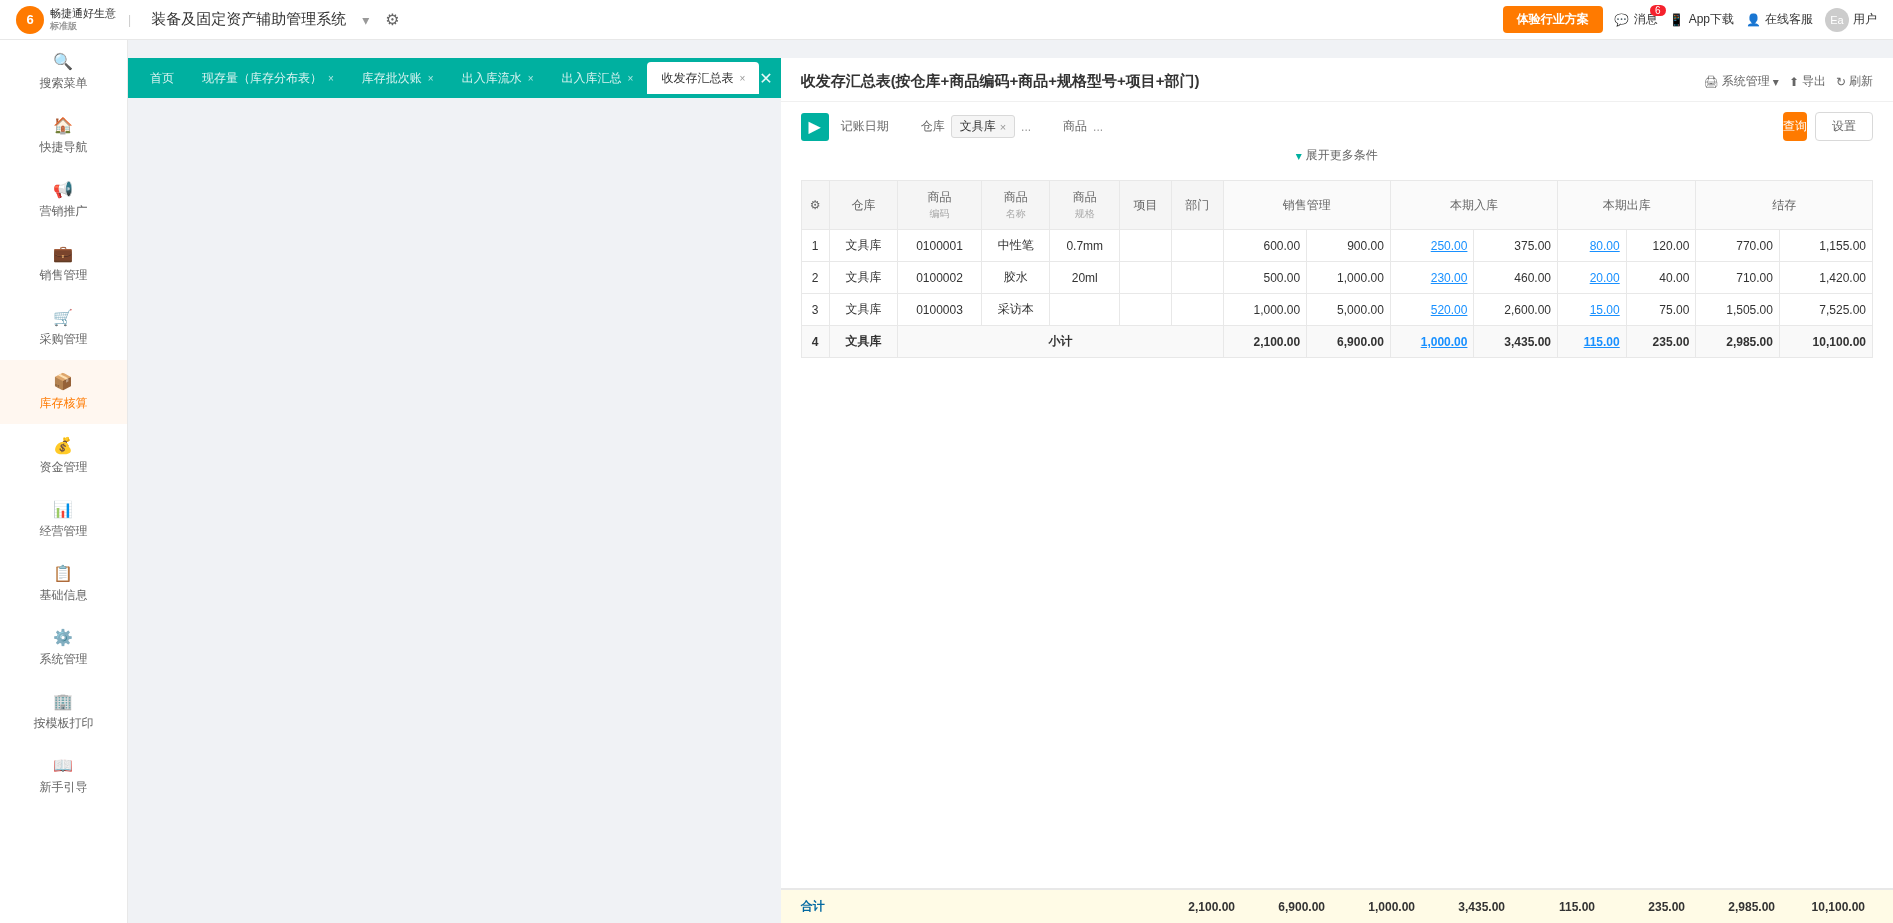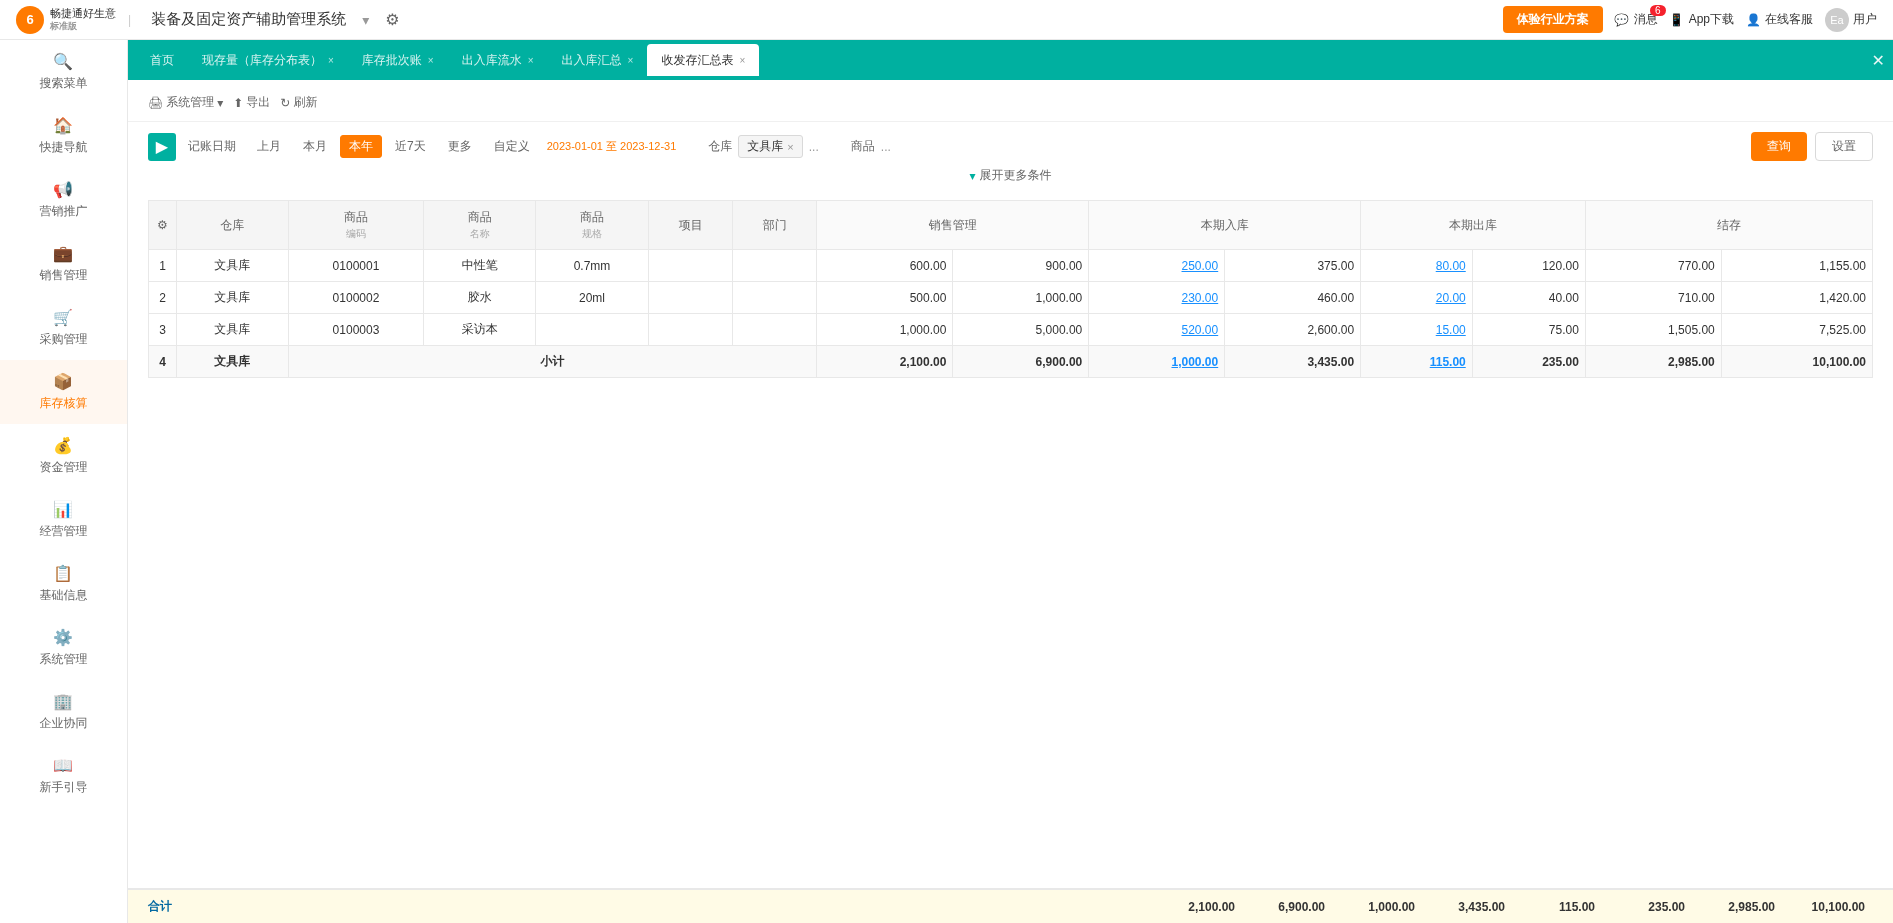--- a/index.html
+++ b/index.html
@@ -31,21 +31,21 @@
     
     .main-layout { display: flex; flex: 1; overflow: hidden; }
 
     
     .sidebar { width: 128px; background: #fff; border-right: 1px solid #e8e8e8; display: flex; flex-direction: column; flex-shrink: 0; }
     .sidebar-item { display: flex; flex-direction: column; align-items: center; padding: 12px 0; cursor: pointer; color: #666; font-size: 12px; gap: 4px; }
     .sidebar-item.active { color: #ff7a00; background: #fff7f0; }
     .sidebar-item .icon { font-size: 16px; }
 
     
-    .content-area { flex: 1; display: flex; flex-direction: column; overflow: hidden; }
+    .content-area { flex: 1; display: flex; flex-direction: row; overflow: hidden; margin-top: 18px; }
 
     
     .tab-bar { background: #00b0a0; display: flex; align-items: center; height: 40px; padding: 0 8px; flex-shrink: 0; }
     .tab { display: flex; align-items: center; padding: 0 14px; height: 32px; cursor: pointer; color: rgba(255,255,255,0.85); font-size: 12px; border-radius: 4px 4px 0 0; gap: 6px; }
     .tab.active { background: #fff; color: #333; border-radius: 4px 4px 0 0; }
     .tab .close-x { font-size: 10px; color: rgba(255,255,255,0.7); cursor: pointer; }
     .tab.active .close-x { color: #999; }
     .tab-bar-right { margin-left: auto; color: rgba(255,255,255,0.9); font-size: 16px; cursor: pointer; }
 
     
@@ -64,21 +64,21 @@
     .date-options { display: flex; gap: 4px; align-items: center; }
     .date-option-btn { padding: 2px 8px; border-radius: 3px; cursor: pointer; font-size: 12px; color: #666; border: 1px solid transparent; }
     .date-option-btn.active { background: #ff7a00; color: #fff; border-color: #ff7a00; }
     .date-range { color: #ff7a00; font-size: 11px; margin-left: 4px; }
     .warehouse-filter { display: flex; align-items: center; gap: 6px; margin-left: 20px; }
     .filter-tag { background: #f5f5f5; border: 1px solid #d9d9d9; border-radius: 3px; padding: 2px 8px; font-size: 12px; display: flex; align-items: center; gap: 4px; }
     .filter-tag-close { cursor: pointer; color: #999; font-size: 11px; }
     .filter-more-btn { color: #999; font-size: 12px; cursor: pointer; }
     .goods-filter { display: flex; align-items: center; gap: 6px; margin-left: 20px; }
     .action-btns-right { margin-left: auto; display: flex; gap: 8px; }
-    .btn-query { background: #ff7a00; color: #fff; border: none; border-radius: 4px; padding: 5px 16px; font-size: 12px; cursor: pointer; }
+    .btn-query { background: #ff7a00; color: #fff; border: none; border-radius: 4px; padding: 5px 0; font-size: 12px; cursor: pointer; }
     .btn-setting { background: #fff; color: #666; border: 1px solid #d9d9d9; border-radius: 4px; padding: 5px 16px; font-size: 12px; cursor: pointer; }
     .expand-row { display: flex; align-items: center; justify-content: center; gap: 4px; cursor: pointer; color: #666; font-size: 12px; padding: 6px 0; }
     .arrow-icon { color: #00b0a0; font-size: 12px; }
     .filter-toggle-btn { width: 28px; height: 28px; background: #00b0a0; color: #fff; border: none; border-radius: 3px; cursor: pointer; font-size: 16px; display: flex; align-items: center; justify-content: center; flex-shrink: 0; }
 
     
     .table-container { flex: 1; overflow-y: auto; padding: 0 20px; }
     table { width: 100%; border-collapse: collapse; font-size: 12px; }
     thead tr { background: #f5f5f5; }
     th { padding: 8px 6px; text-align: center; border: 1px solid #e8e8e8; font-weight: normal; color: #666; white-space: nowrap; }
@@ -170,21 +170,21 @@
     <div class="sidebar-item">
       <span class="icon">📋</span>
       <span>基础信息</span>
     </div>
     <div class="sidebar-item">
       <span class="icon">⚙️</span>
       <span>系统管理</span>
     </div>
     <div class="sidebar-item">
       <span class="icon">🏢</span>
-      <span>企业协同</span>
+      <span>按模板打印</span>
     </div>
     <div class="sidebar-item">
       <span class="icon">📖</span>
       <span>新手引导</span>
     </div>
   </div>
 
   <div class="content-area">
 
     <div class="tab-bar">
@@ -210,20 +210,21 @@
       <div class="tab active">
         <span>收发存汇总表</span>
         <span class="close-x" style="color:#999;">×</span>
       </div>
       <div class="tab-bar-right">✕</div>
     </div>
 
     <div class="page-content">
 
       <div class="page-title-bar">
+        <div class="page-title">收发存汇总表(按仓库+商品编码+商品+规格型号+项目+部门)</div>
         <div class="title-actions">
           <span class="title-action-btn">
             <span>🖨</span>
             <span>系统管理</span>
             <span>▾</span>
           </span>
           <span class="title-action-btn">
             <span>⬆</span>
             <span>导出</span>
           </span>
@@ -231,29 +232,20 @@
             <span>↻</span>
             <span>刷新</span>
           </span>
         </div>
       </div>
 
       <div class="filter-area">
         <div class="filter-row">
           <button class="filter-toggle-btn">▶</button>
           <span class="filter-label">记账日期</span>
-          <div class="date-options">
-            <span class="date-option-btn">上月</span>
-            <span class="date-option-btn">本月</span>
-            <span class="date-option-btn active">本年</span>
-            <span class="date-option-btn">近7天</span>
-            <span class="date-option-btn">更多</span>
-            <span class="date-option-btn">自定义</span>
-            <span class="date-range">2023-01-01 至 2023-12-31</span>
-          </div>
           <div class="warehouse-filter">
             <span class="filter-label">仓库</span>
             <div class="filter-tag">
               <span>文具库</span>
               <span class="filter-tag-close">×</span>
             </div>
             <span class="filter-more-btn">...</span>
           </div>
           <div class="goods-filter">
             <span class="filter-label">商品</span>

